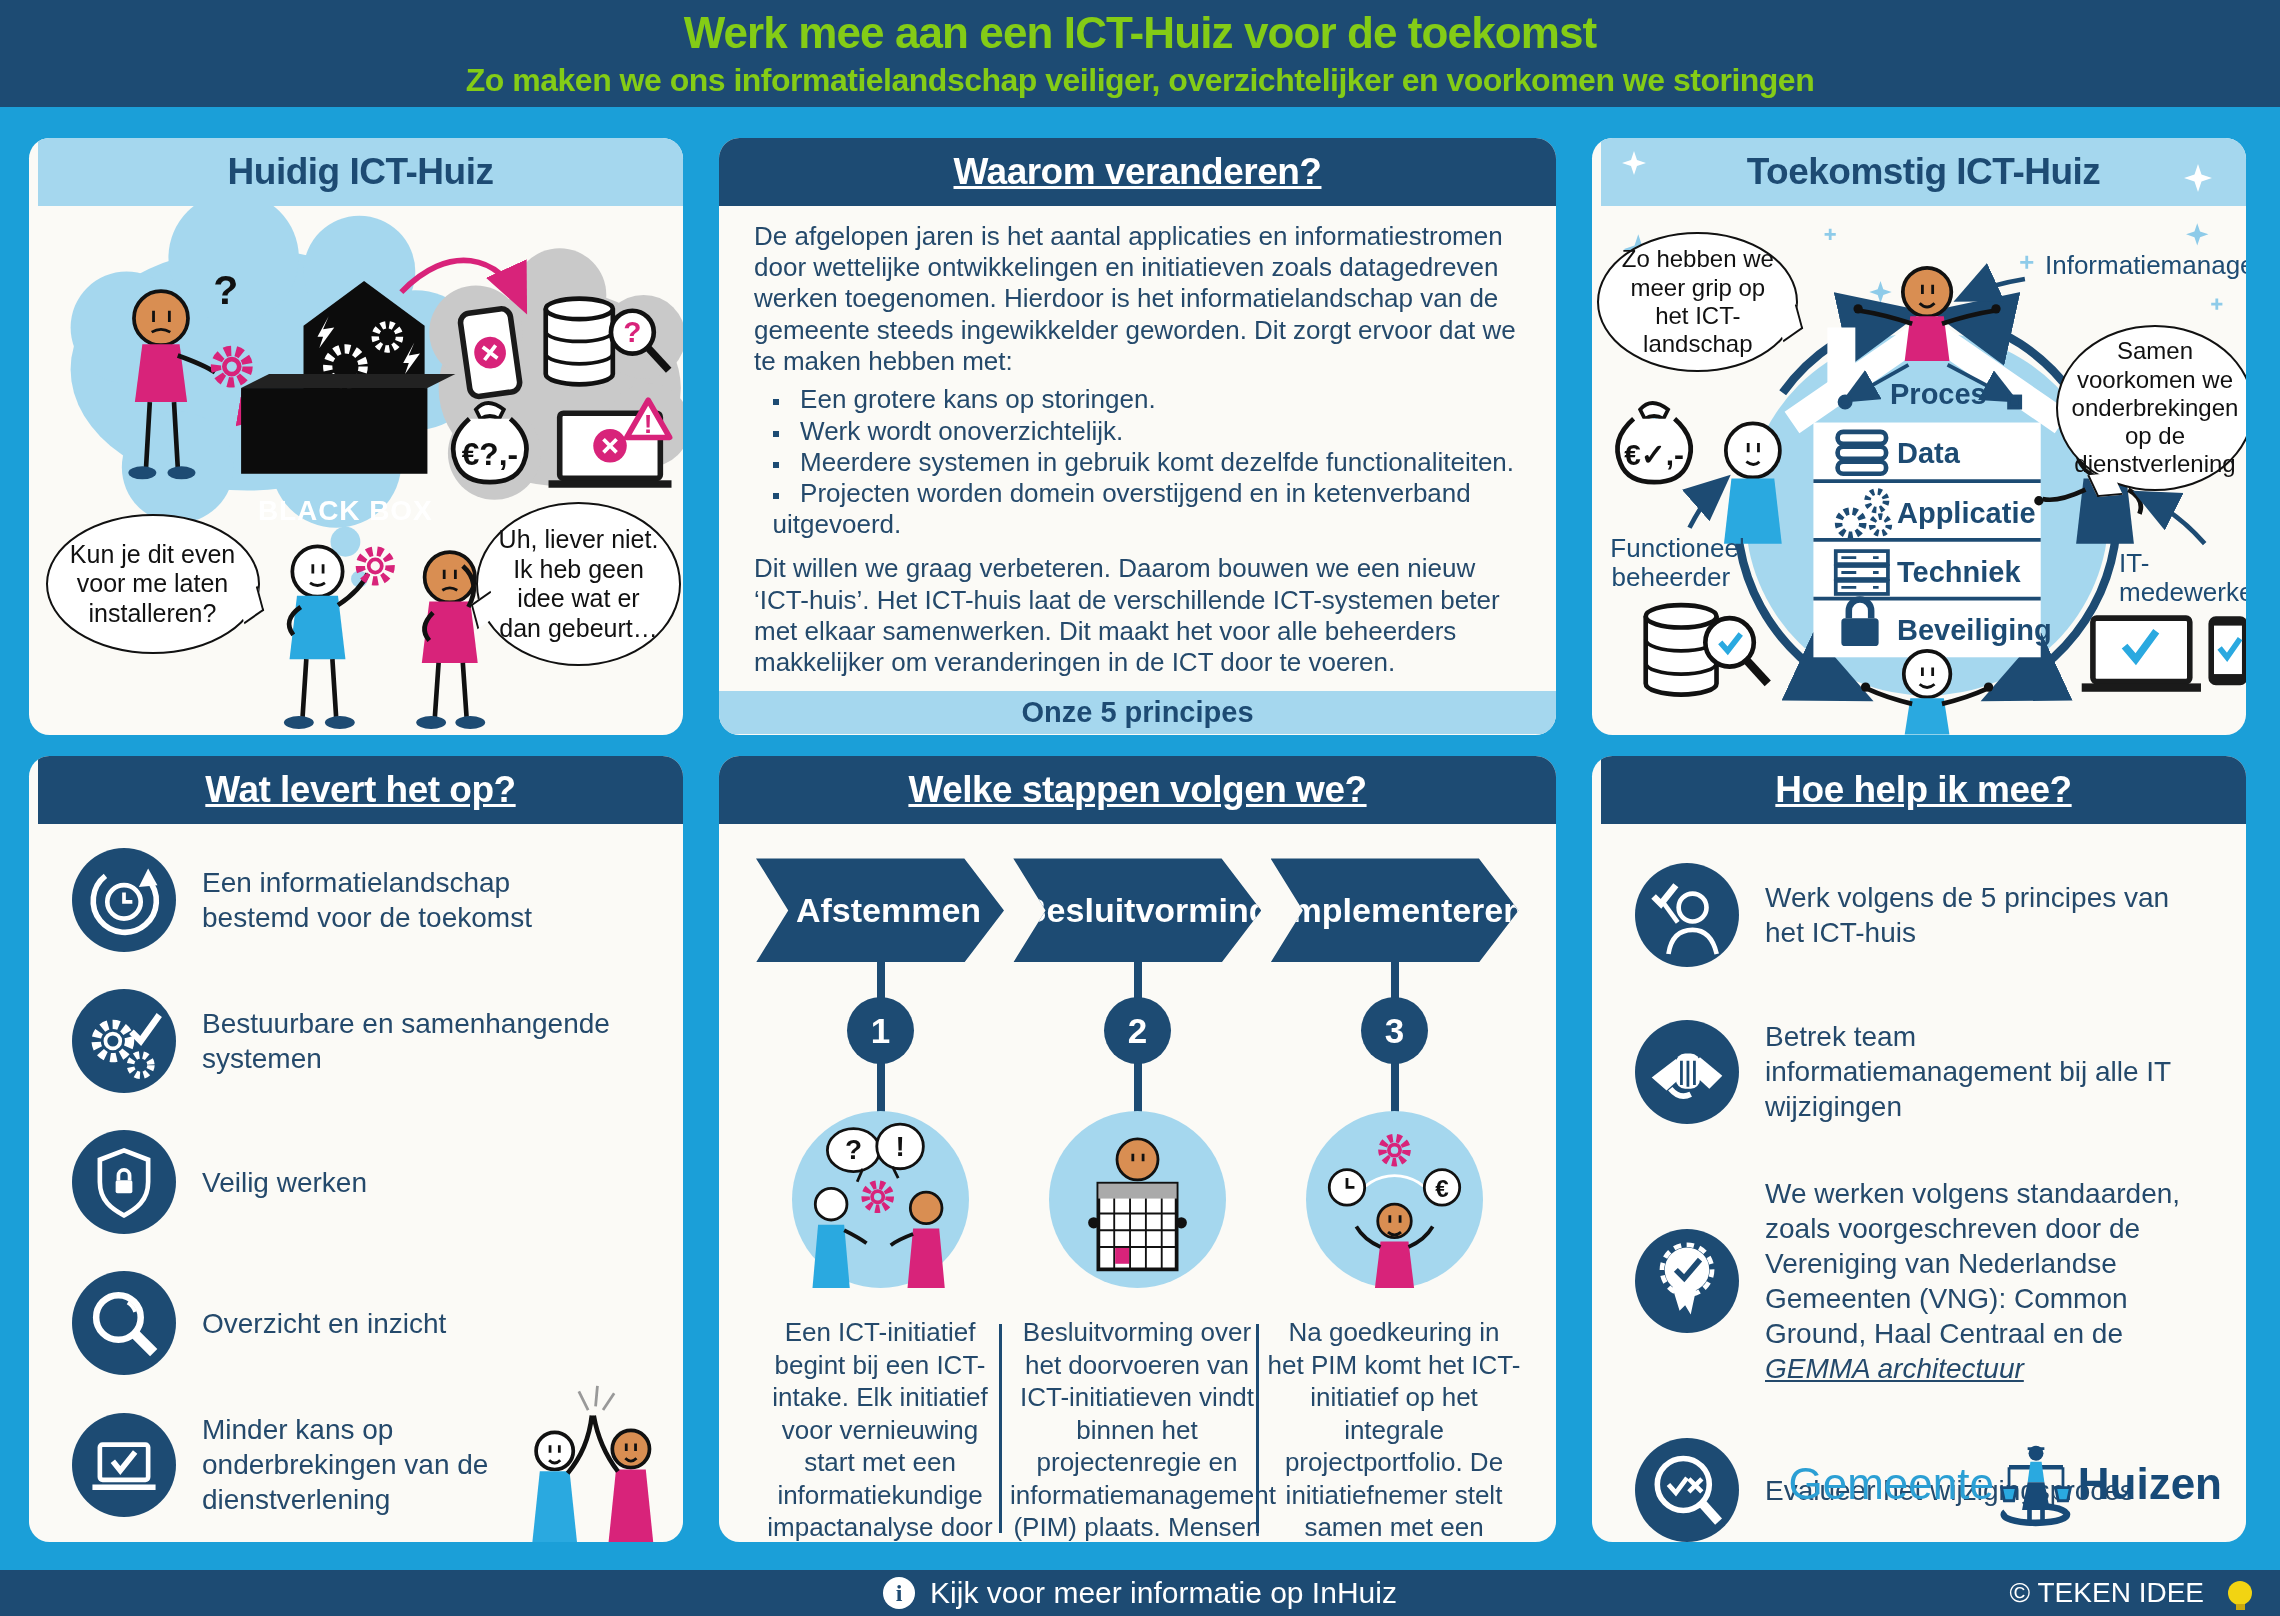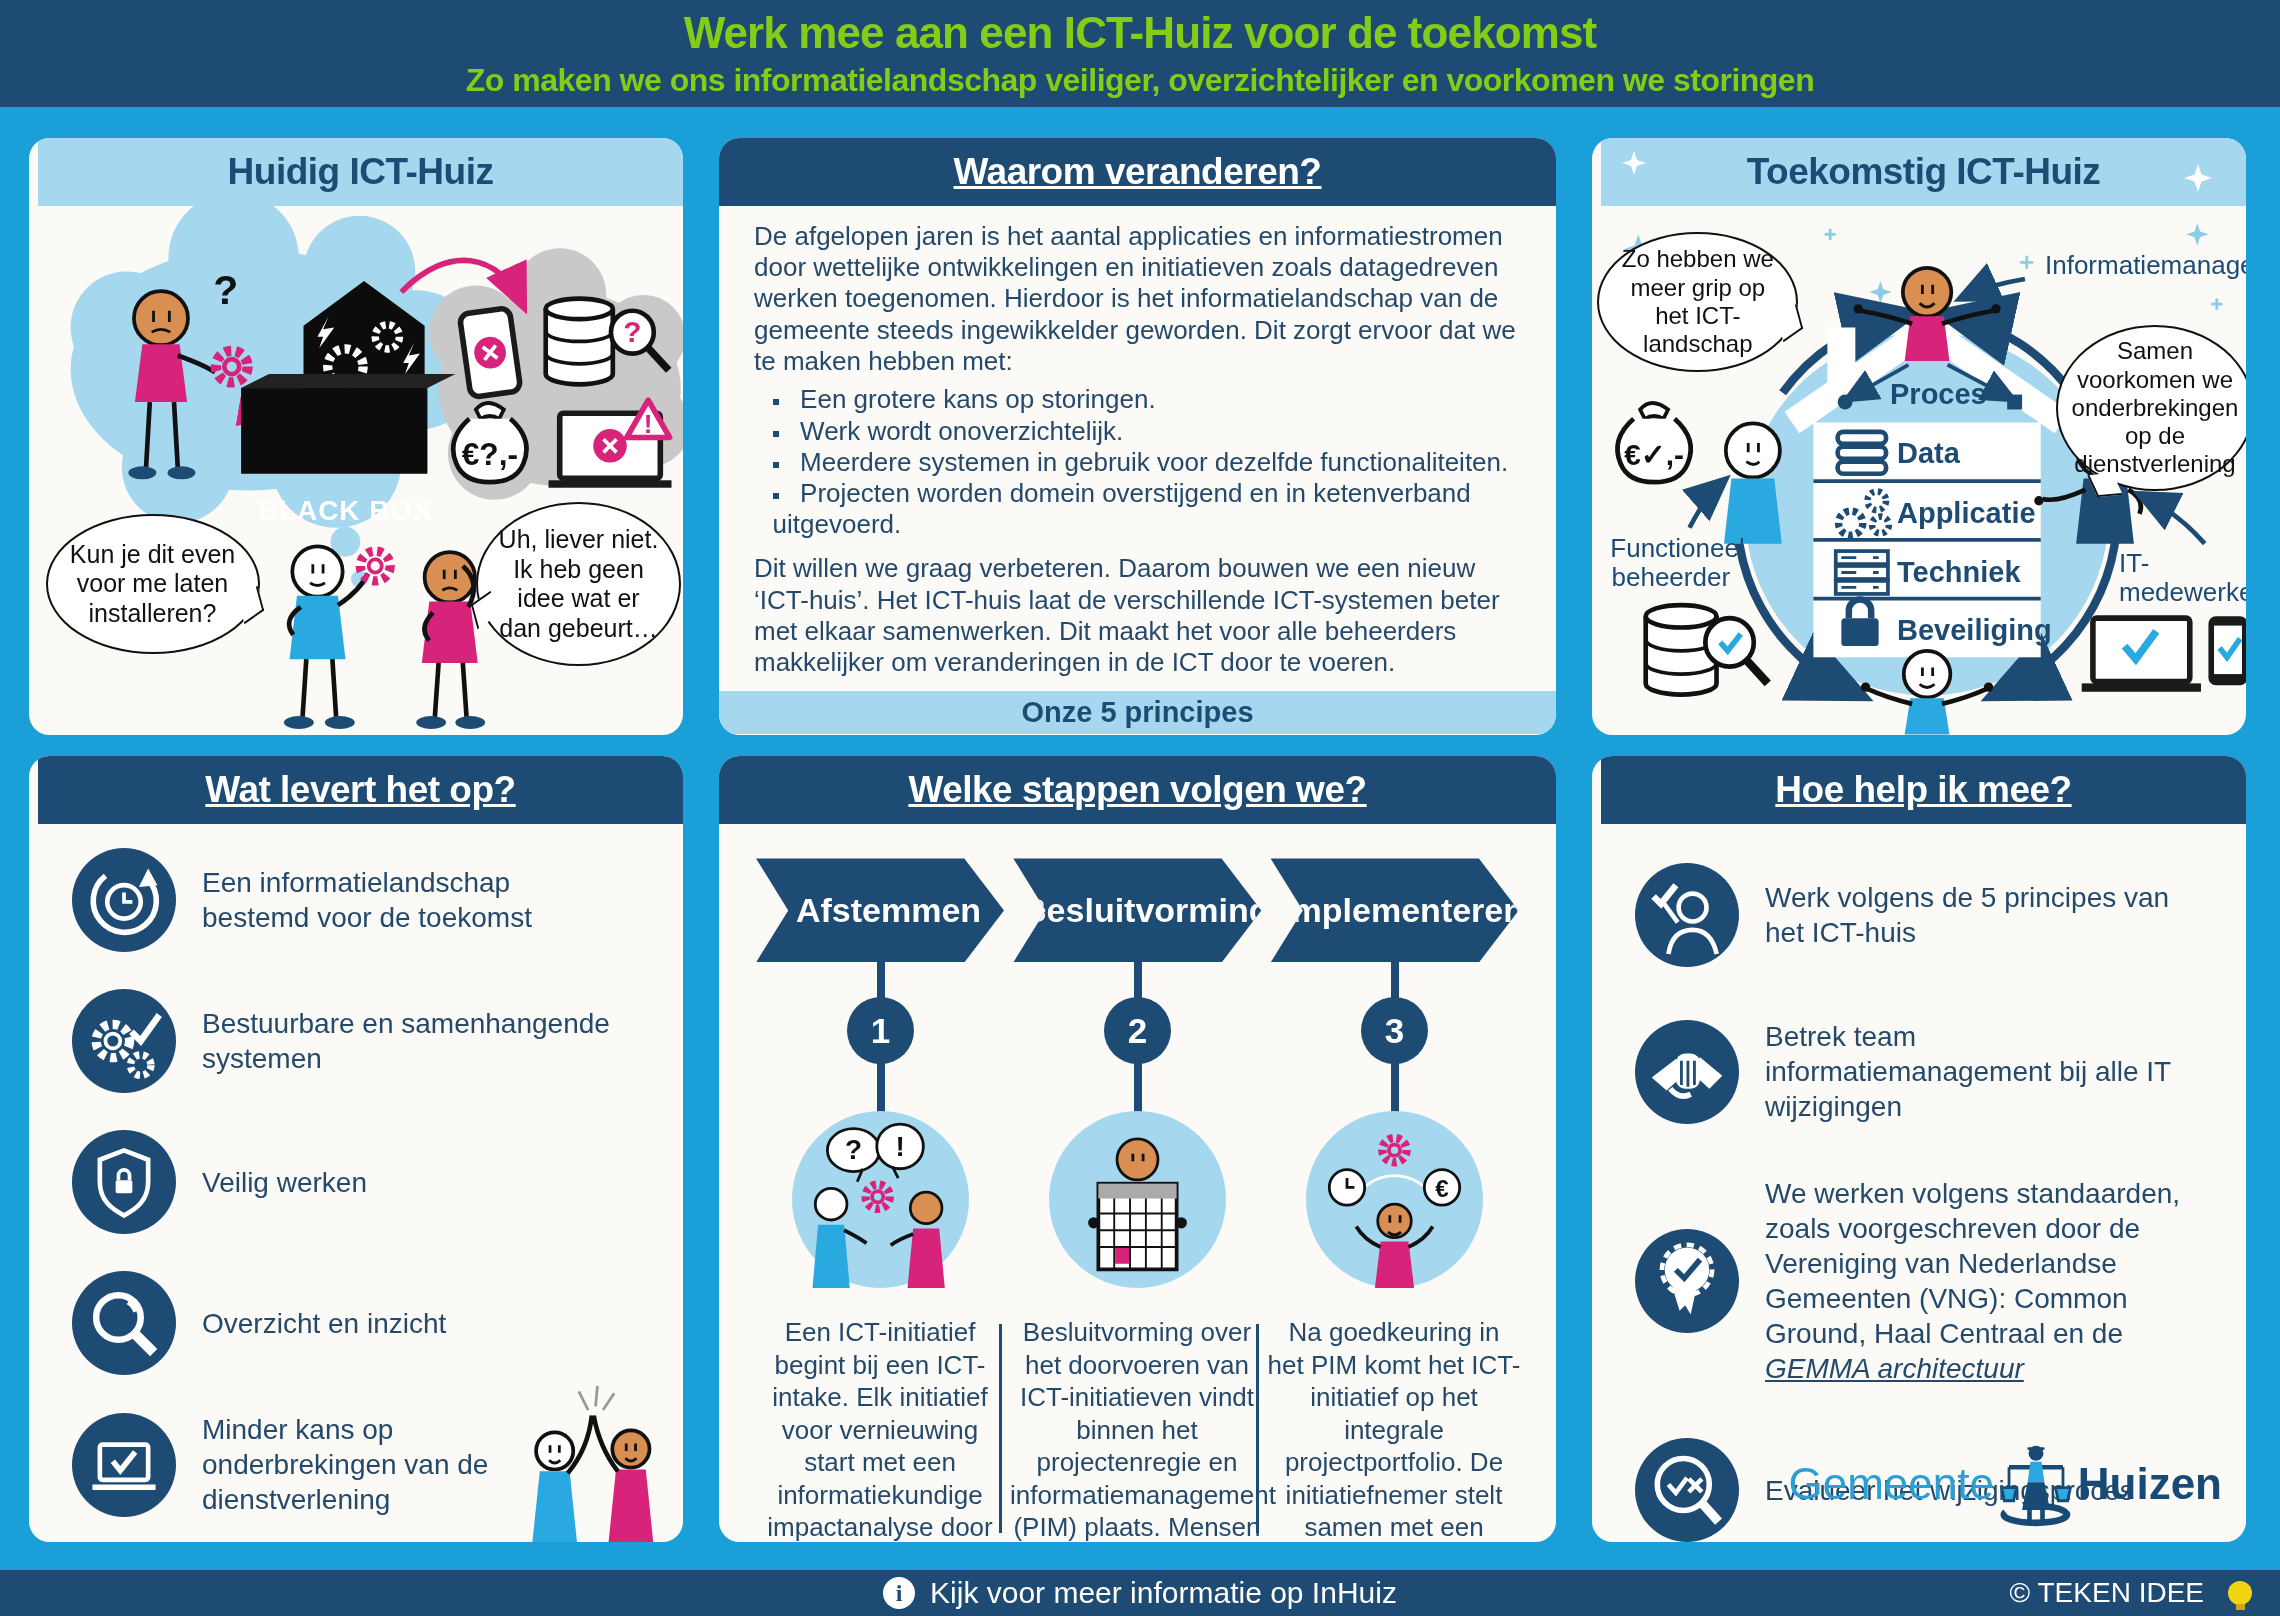--- a/index.html
+++ b/index.html
@@ -222,21 +222,21 @@
     </div>
 
     <div class="panel w-mid">
       <div class="phead dark">Waarom veranderen?</div>
       <div class="pbody">
         <div class="waarom-text">
           <div>De afgelopen jaren is het aantal applicaties en informatiestromen door wettelijke ontwikkelingen en initiatieven zoals datagedreven werken toegenomen. Hierdoor is het informatielandschap van de gemeente steeds ingewikkelder geworden. Dit zorgt ervoor dat we te maken hebben met:</div>
           <ul>
             <li>Een grotere kans op storingen.</li>
             <li>Werk wordt onoverzichtelijk.</li>
-            <li>Meerdere systemen in gebruik voor dezelfde functionaliteiten.</li>
+            <li>Meerdere systemen in gebruik komt dezelfde functionaliteiten.</li>
             <li>Projecten worden domein overstijgend en in ketenverband uitgevoerd.</li>
           </ul>
           <div class="para2">Dit willen we graag verbeteren. Daarom bouwen we een nieuw ‘ICT-huis’. Het ICT-huis laat de verschillende ICT-systemen beter met elkaar samenwerken. Dit maakt het voor alle beheerders makkelijker om veranderingen in de ICT door te voeren.</div>
         </div>
         <div class="principes-band">Onze 5 principes</div>
 
       </div>
     </div>
 
     <div class="panel w-side">

